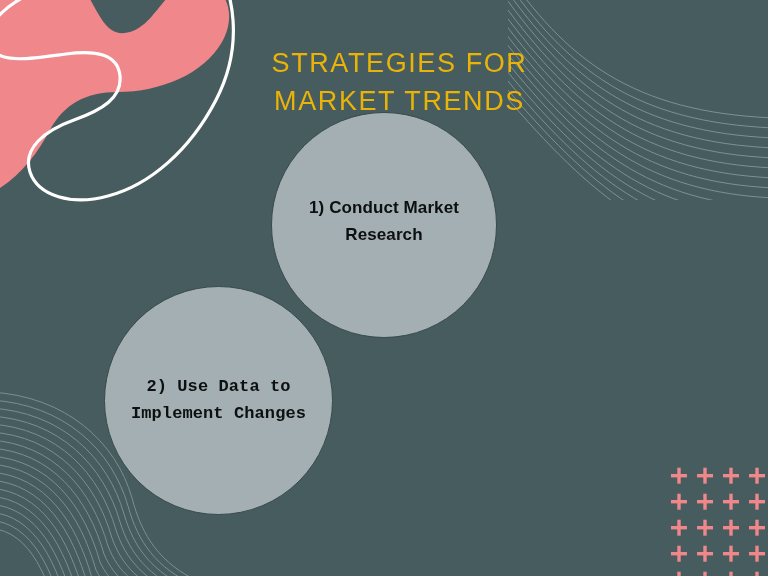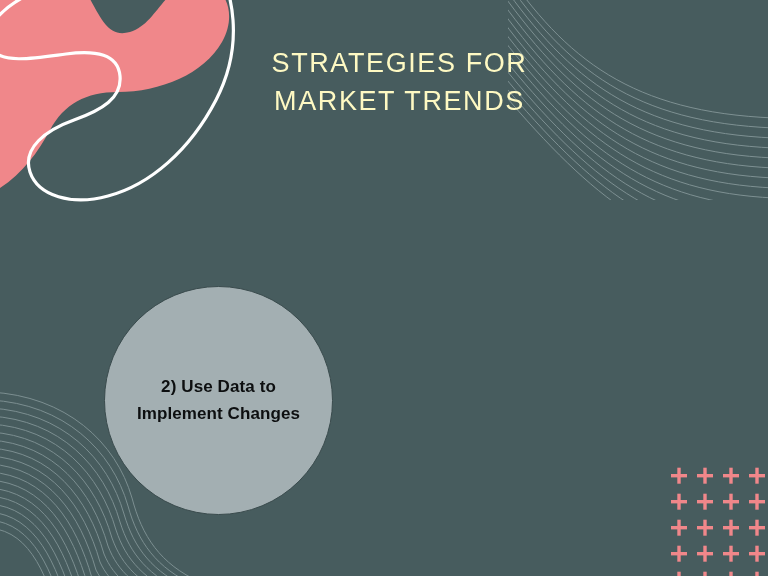--- a/index.html
+++ b/index.html
@@ -28,21 +28,21 @@
   #deco-bottomleft{ left: 0;      bottom: 0;   width: 210px; height: 230px; }
   #deco-plusgrid  { right: 0;     bottom: 0;   width: 110px; height: 125px; }
 
   
   #title {
     position: absolute;
     left: 0;
     right: 0;
     top: 26px;
     text-align: center;
-    color: #fef9c3;
+    color: #eab308;
     font-size: 27px;
     font-weight: 400;
     letter-spacing: 1.6px;
     line-height: 1.42;
     text-transform: uppercase;
     white-space: pre-line;
     padding-left: 31px;
   }
 
   
@@ -61,21 +61,21 @@
     font-size: 17px;
     font-weight: 700;
     line-height: 1.58;
     text-align: center;
     letter-spacing: 0.1px;
     white-space: pre-line;
     padding: 0 14px;
   }
 
   #circle-1 { left: 271px; top: 112px; width: 226px; height: 226px; }
-  #circle-2 { left: 104px; top: 286px; width: 229px; height: 229px; }
+  #circle-2 { left: 104px; top: 286px; width: 229px; height: 229px; font-family: Liberation Mono, monospace; }
   #circle-3 { left: 450px; top: 286px; width: 229px; height: 229px; }
 
   
   #circle-1 .circle-label { transform: translateY(-3px); }
 </style>
 </head>
 <body>
 
 <div id="canvas">
 
@@ -192,20 +192,24 @@
       <rect x="65" y="127" width="16" height="3.4"></rect>
         <rect x="71.3" y="120.7" width="3.4" height="16"></rect>
       <rect x="91" y="127" width="16" height="3.4"></rect>
         <rect x="97.3" y="120.7" width="3.4" height="16"></rect>
     </g>
   </svg>
 
   <h1 id="title">Strategies for
 Market Trends</h1>
 
+  <div class="circle" id="circle-1">
+    <span class="circle-label">1) Conduct Market
+Research</span>
+  </div>
 
   <div class="circle" id="circle-2">
     <span class="circle-label">2) Use Data to
 Implement Changes</span>
   </div>
 
 
 </div>
 
 </body></html>

